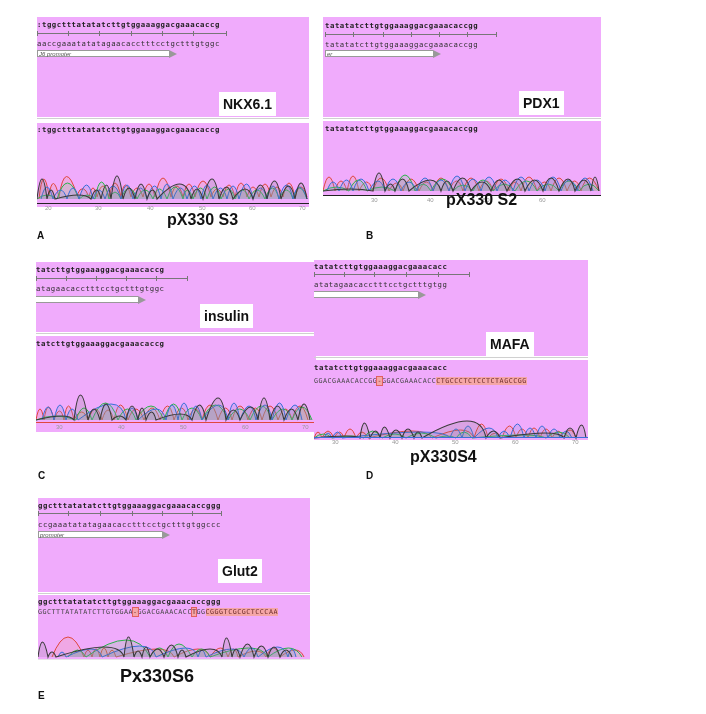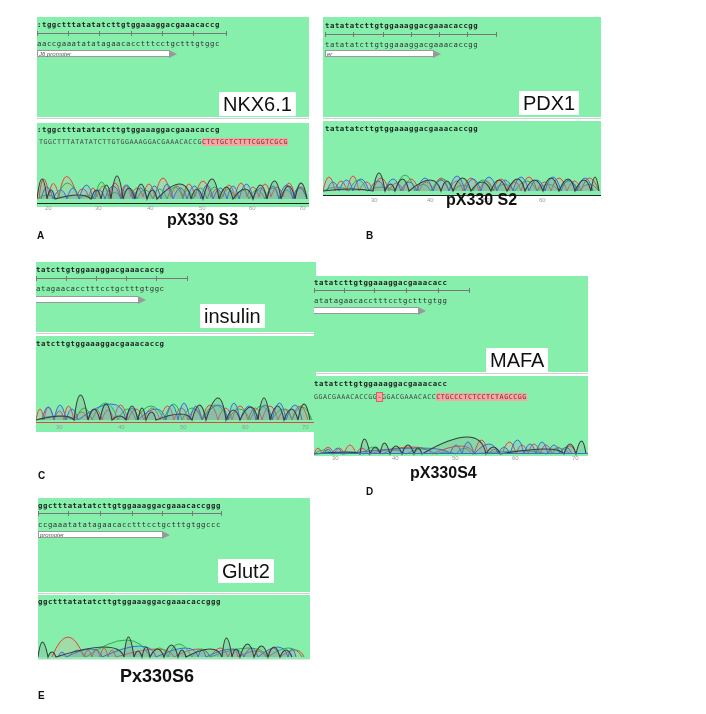--- a/index.html
+++ b/index.html
@@ -1,25 +1,25 @@
 <!DOCTYPE html>
 <html><head>
 <meta charset="utf-8">
 <style>
   html, body { margin:0; padding:0; background:#ffffff; }
   body { width:706px; height:714px; position:relative; overflow:hidden; font-family:"Liberation Sans", sans-serif; }
   .panel { position:absolute; }
-  .seqbox { position:absolute; background:#86efac; overflow:hidden; }
+  .seqbox { position:absolute; background:#f0abfc; overflow:hidden; }
   .seq { position:absolute; font-family:"DejaVu Sans Mono", monospace; font-size:7.3px; letter-spacing:0.55px; color:#333; white-space:nowrap; line-height:9px; }
   .seq.bold { font-weight:bold; color:#222; }
   .ruler { position:absolute; height:4px; border-top:1px solid #777; }
   .ruler i { position:absolute; top:-3px; width:1px; height:5px; background:#777; }
   .feature { position:absolute; height:7px; border:1px solid #999; border-right:none; background:#fff; font-size:6px; line-height:7px; color:#555; padding-left:1px; font-style:italic; box-sizing:border-box; }
   .feature:after { content:""; position:absolute; right:-8px; top:-1px; border-top:4px solid transparent; border-bottom:4px solid transparent; border-left:8px solid #999; }
-  .gene-label { position:absolute; background:#ffffff; font-weight:normal; font-size:20px; color:#111; padding:0 4px; line-height:24px; }
+  .gene-label { position:absolute; background:#ffffff; font-weight:bold; font-size:14px; color:#111; padding:0 4px; line-height:24px; }
   .divider { position:absolute; height:1px; background:#d0d0d0; }
   .readline { position:absolute; font-family:"DejaVu Sans Mono", monospace; font-size:6.7px; letter-spacing:0.5px; color:#444; white-space:nowrap; line-height:10px; }
   .hl { background:#f5a6a6; color:#6b2a2a; }
   .del { background:#f5a6a6; color:#6b2a2a; outline:1px solid #e06060; }
   .trace { position:absolute; }
   .axis { position:absolute; height:1px; background:#222; }
   .ticks { position:absolute; font-size:6px; color:#999; white-space:nowrap; }
   .ticks span { position:absolute; }
   .sample-label { position:absolute; font-weight:bold; font-size:16px; color:#111; white-space:nowrap; }
   .letter { position:absolute; font-weight:bold; font-size:10px; color:#111; }
@@ -39,23 +39,20 @@
         <i style="left:156px"></i>
         <i style="left:189px"></i>
       </div>
     <div class="seq" style="left:0;top:22px;">aaccgaaatatatagaacacctttcctgctttgtggc</div>
     <div class="feature" style="left:0;top:33px;width:132px;">J6 promoter</div>
     <div class="gene-label" style="left:182px;top:75px;">NKX6.1</div>
   </div>
   <div class="divider" style="left:0;top:101px;width:272px;"></div>
   <div class="seqbox" style="left:0;top:106px;width:272px;height:84px;">
     <div class="seq bold" style="left:0;top:2px;">:tggctttatatatcttgtggaaaggacgaaacaccg</div>
-    <div class="readline" style="left:2px;top:14px;">
-      <span>TGGCTTTATATATCTTGTGGAAAGGACGAAACACCG</span><span class="hl">CTCTGCTCTTTCGGTCGCG</span>
-    </div>
     <svg class="trace" style="left:0;top:28px;" width="272" height="52" viewBox="0 0 272 52">
       <path d="M2 48 Q6 10 12 44 Q16 20 22 46 Q28 6 40 44 Q46 30 52 46 Q56 28 60 46 Q66 24 72 46 Q78 18 84 46 Q88 22 94 46 Q100 28 106 46 Q112 20 118 46 Q126 8 134 46 Q140 24 146 46 Q152 20 158 46 Q166 14 174 46 Q180 30 186 46 Q192 22 198 46 Q204 18 210 46 Q216 26 222 46 Q228 20 234 46 Q240 26 246 46 Q252 18 258 46 Q264 26 270 46" fill="rgba(240,160,160,0.25)" stroke="#e0473f" stroke-width="1"></path>
       <path d="M0 48 Q10 40 20 48 Q30 16 42 48 Q50 40 58 48 Q64 14 72 48 Q78 34 84 48 Q92 26 100 48 Q108 30 116 48 Q122 28 130 48 Q138 24 146 48 Q150 30 156 48 Q164 26 170 48 Q178 24 184 48 Q192 28 198 48 Q206 30 212 48 Q220 30 228 48 Q236 26 242 48 Q250 30 256 48 Q262 26 270 48" fill="rgba(120,220,140,0.2)" stroke="#2bb24a" stroke-width="1"></path>
       <path d="M4 48 Q10 24 16 48 Q24 30 30 48 Q36 26 42 48 Q50 20 56 48 Q62 30 68 48 Q76 22 84 48 Q90 20 96 48 Q104 26 110 48 Q118 22 124 48 Q130 18 136 48 Q144 26 150 48 Q158 22 164 48 Q170 20 176 48 Q184 26 190 48 Q196 22 202 48 Q210 18 216 48 Q224 26 230 48 Q236 22 242 48 Q250 20 256 48 Q262 24 270 48" fill="rgba(120,150,230,0.2)" stroke="#3a6fd8" stroke-width="1"></path>
       <path d="M0 48 Q5 8 10 48 Q14 30 18 48 Q46 40 54 48 Q60 30 64 48 Q70 20 74 48 Q80 2 86 48 Q92 26 98 48 Q104 18 110 48 Q116 30 120 48 Q148 18 154 48 Q160 28 166 48 Q176 8 182 48 Q190 24 196 48 Q210 28 216 48 Q224 20 230 48 Q238 12 244 48 Q252 22 258 48 Q264 16 270 48" fill="rgba(120,120,120,0.18)" stroke="#3a3a3a" stroke-width="1.1"></path>
     </svg>
   </div>
   <div class="axis" style="left:0;top:186px;width:272px;"></div>
   <div class="ticks" style="left:0;top:188px;width:272px;height:8px;">
     <span style="left:8px">20</span>
@@ -135,21 +132,21 @@
   <div class="ticks" style="left:0;top:162px;width:280px;height:8px;">
     <span style="left:20px">30</span>
     <span style="left:82px">40</span>
     <span style="left:144px">50</span>
     <span style="left:206px">60</span>
     <span style="left:266px">70</span>
   </div>
   <div class="letter" style="left:2px;top:208px;">C</div>
 </div>
 
-<div class="panel" style="left:314px;top:276px;width:274px;height:222px;">
+<div class="panel" style="left:314px;top:260px;width:274px;height:222px;">
   <div class="seqbox" style="left:0;top:0;width:274px;height:96px;">
     <div class="seq bold" style="left:0;top:2px;">tatatcttgtggaaaggacgaaacacc</div>
     <div class="ruler" style="left:0;top:14px;width:156px;">
         <i style="left:0"></i>
         <i style="left:30px"></i>
         <i style="left:60px"></i>
         <i style="left:92px"></i>
         <i style="left:124px"></i>
         <i style="left:155px"></i>
       </div>
@@ -194,20 +191,23 @@
         <i style="left:154px"></i>
         <i style="left:183px"></i>
       </div>
     <div class="seq" style="left:0;top:22px;">ccgaaatatatagaacacctttcctgctttgtggccc</div>
     <div class="feature" style="left:0;top:33px;width:124px;">promoter</div>
     <div class="gene-label" style="left:180px;top:61px;">Glut2</div>
   </div>
   <div class="divider" style="left:0;top:95px;width:272px;"></div>
   <div class="seqbox" style="left:0;top:97px;width:272px;height:64px;">
     <div class="seq bold" style="left:0;top:2px;">ggctttatatatcttgtggaaaggacgaaacaccggg</div>
+    <div class="readline" style="left:0;top:12px;">
+      <span>GGCTTTATATATCTTGTGGAA</span><span class="del">-</span><span>GGACGAAACACC</span><span class="del">T</span><span>GG</span><span class="hl">CGGGTCGCGCTCCCAA</span>
+    </div>
     <svg class="trace" style="left:0;top:22px;" width="272" height="42" viewBox="0 0 272 42">
       <path d="M14 40 Q30 0 46 40 Q50 26 54 40 Q58 24 62 40 Q66 22 70 40 Q74 26 78 40 Q130 24 136 40 Q166 24 172 40 Q184 22 190 40 Q196 24 200 40 Q222 28 228 40 Q236 22 242 40 Q260 26 266 40" fill="rgba(240,160,160,0.25)" stroke="#e0473f" stroke-width="1"></path>
       <path d="M30 40 Q40 26 48 40 Q96 6 112 40 Q122 22 130 40 Q140 14 154 40 Q164 24 172 40 Q220 22 230 40 Q254 22 264 40" fill="rgba(120,220,140,0.2)" stroke="#2bb24a" stroke-width="1"></path>
       <path d="M20 40 Q24 30 28 40 Q60 24 64 40 Q112 18 118 40 Q156 22 160 40 Q164 26 168 40 Q200 24 206 40 Q214 22 220 40 Q244 20 250 40 Q254 24 258 40" fill="rgba(120,150,230,0.2)" stroke="#3a6fd8" stroke-width="1"></path>
       <path d="M0 40 Q4 10 10 40 Q14 30 18 40 Q80 20 86 40 Q90 0 96 40 Q100 28 104 40 Q108 20 112 40 Q120 24 126 40 Q134 16 140 40 Q144 26 148 40 Q178 24 184 40 Q188 2 194 40 Q198 24 202 40 Q210 14 216 40 Q224 18 230 40 Q236 20 242 40 Q248 26 254 40" fill="rgba(120,120,120,0.18)" stroke="#3a3a3a" stroke-width="1.1"></path>
     </svg>
   </div>
   <div class="axis" style="left:0;top:161px;width:272px;background:#e6e6e6;"></div>
   <div class="ticks" style="left:0;top:162px;width:272px;height:6px;">
     <span style="left:16px"></span>

